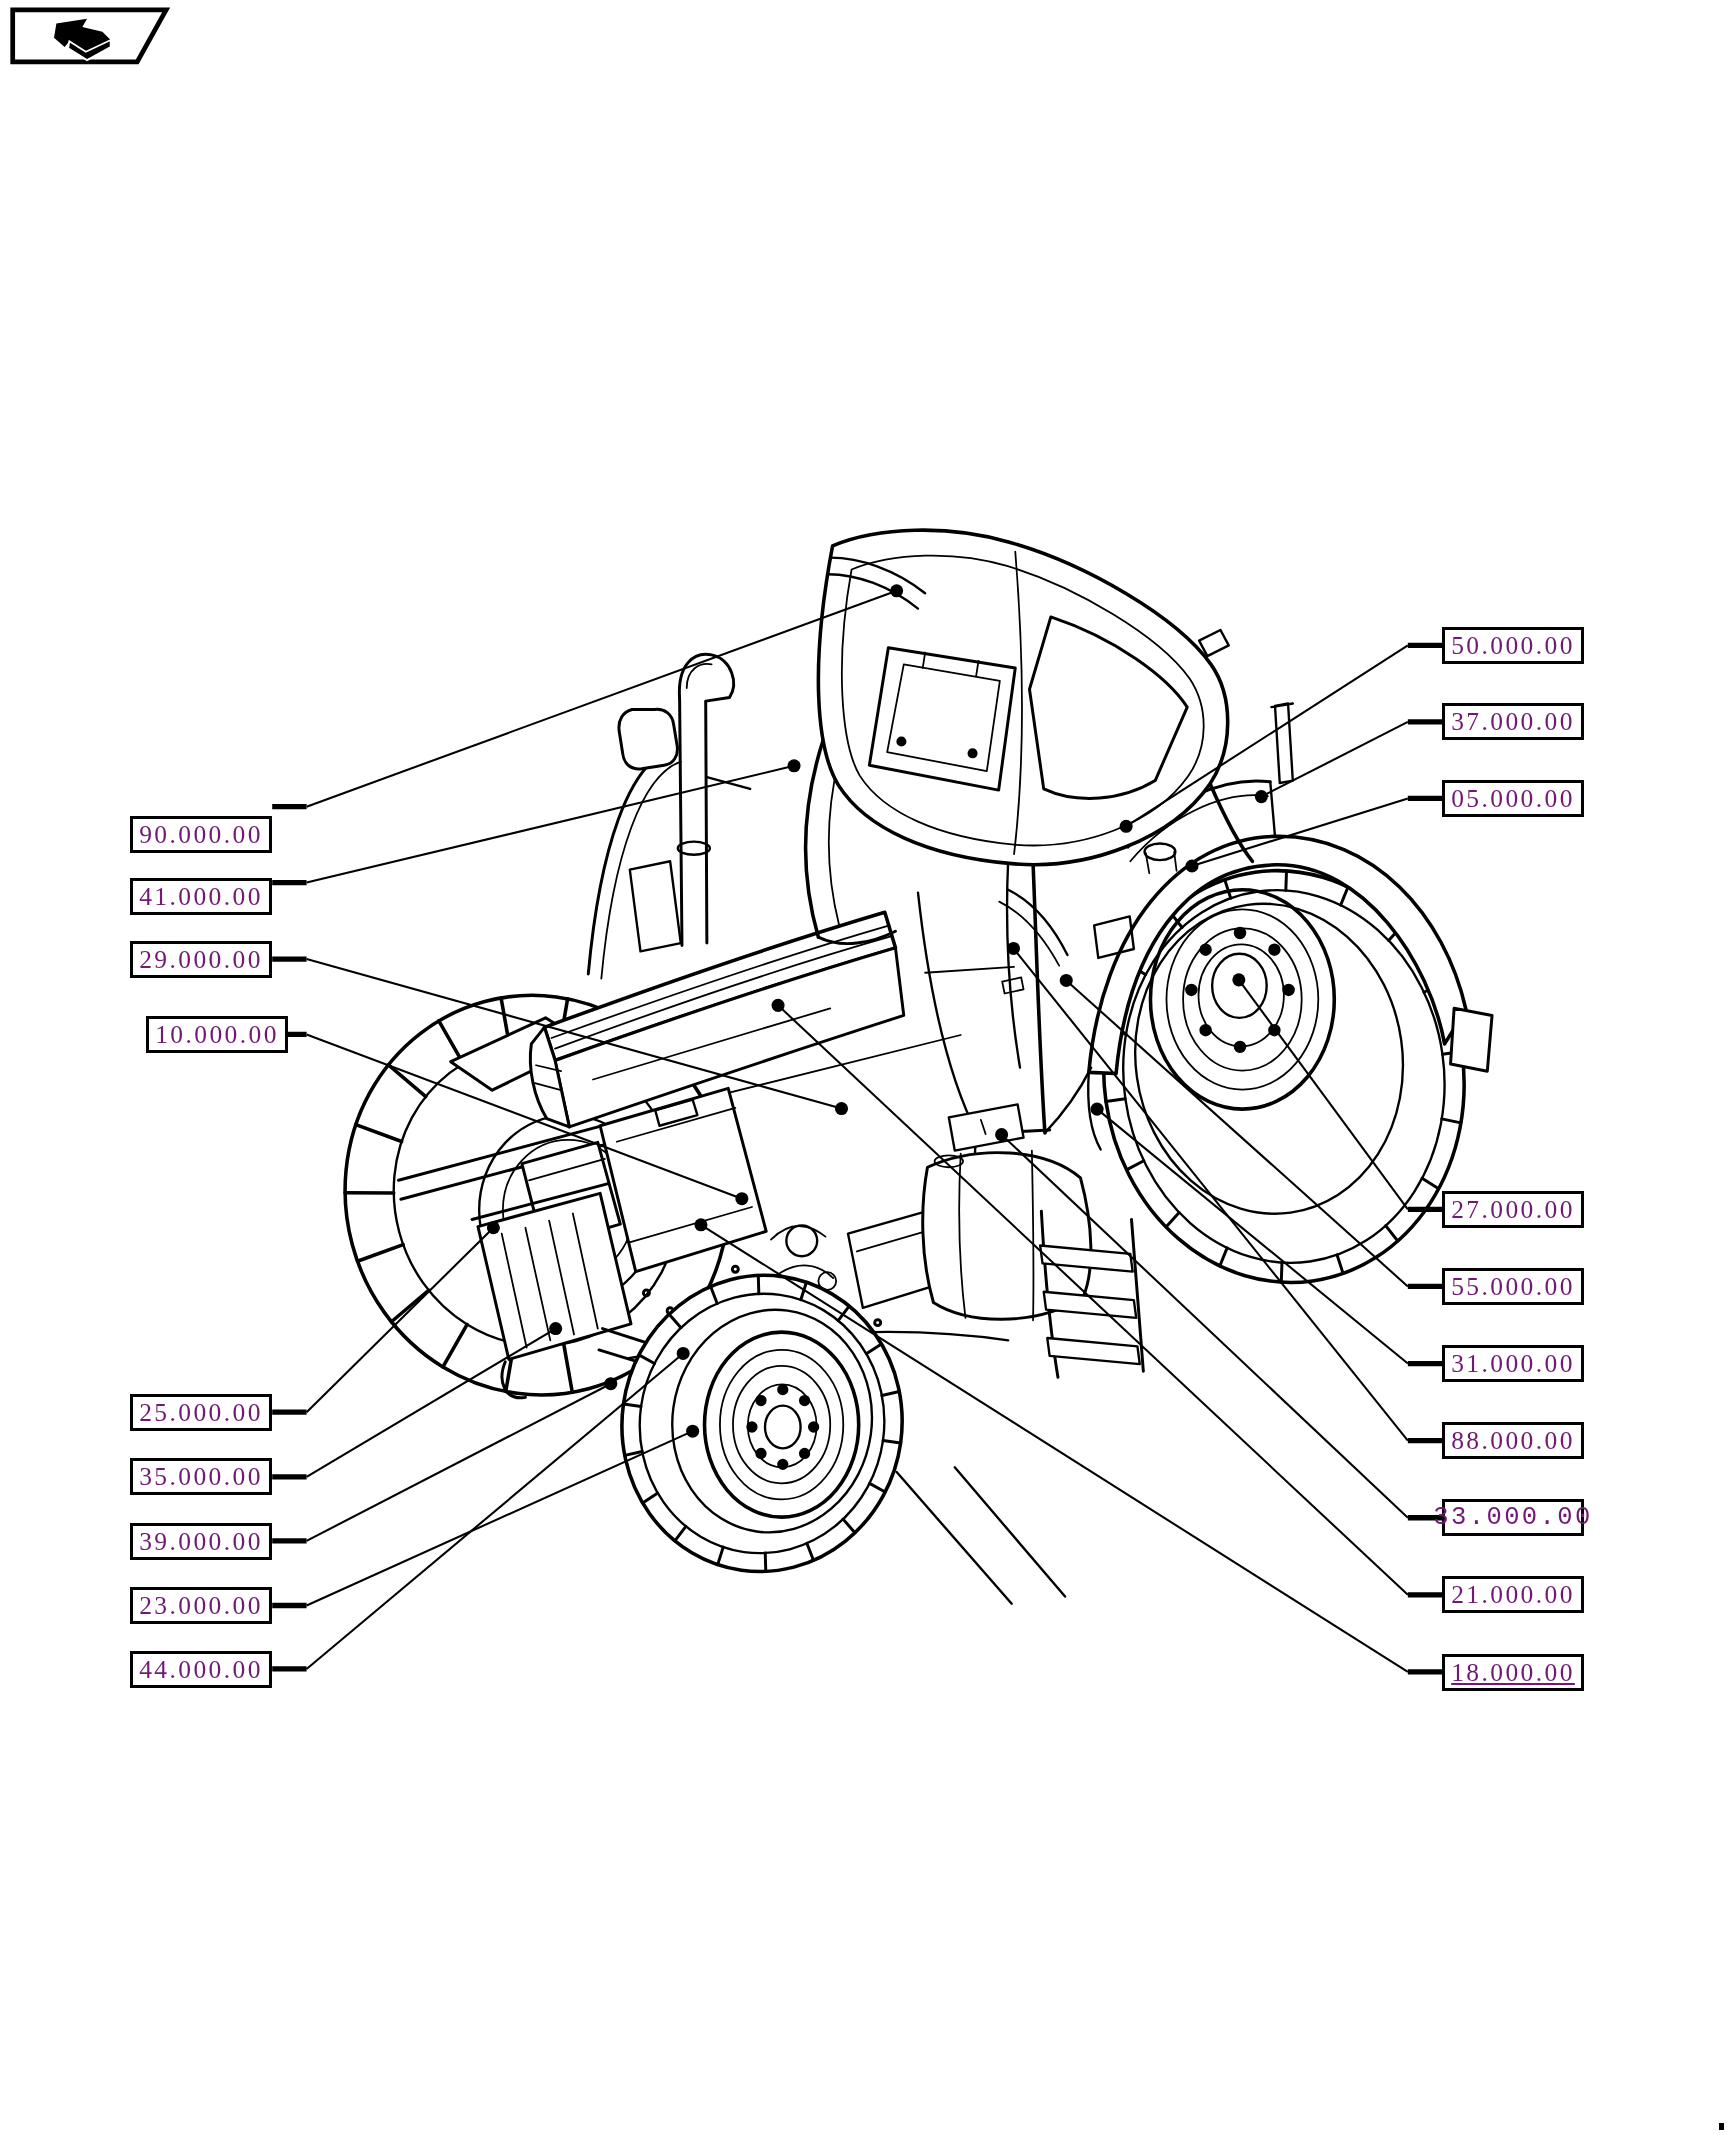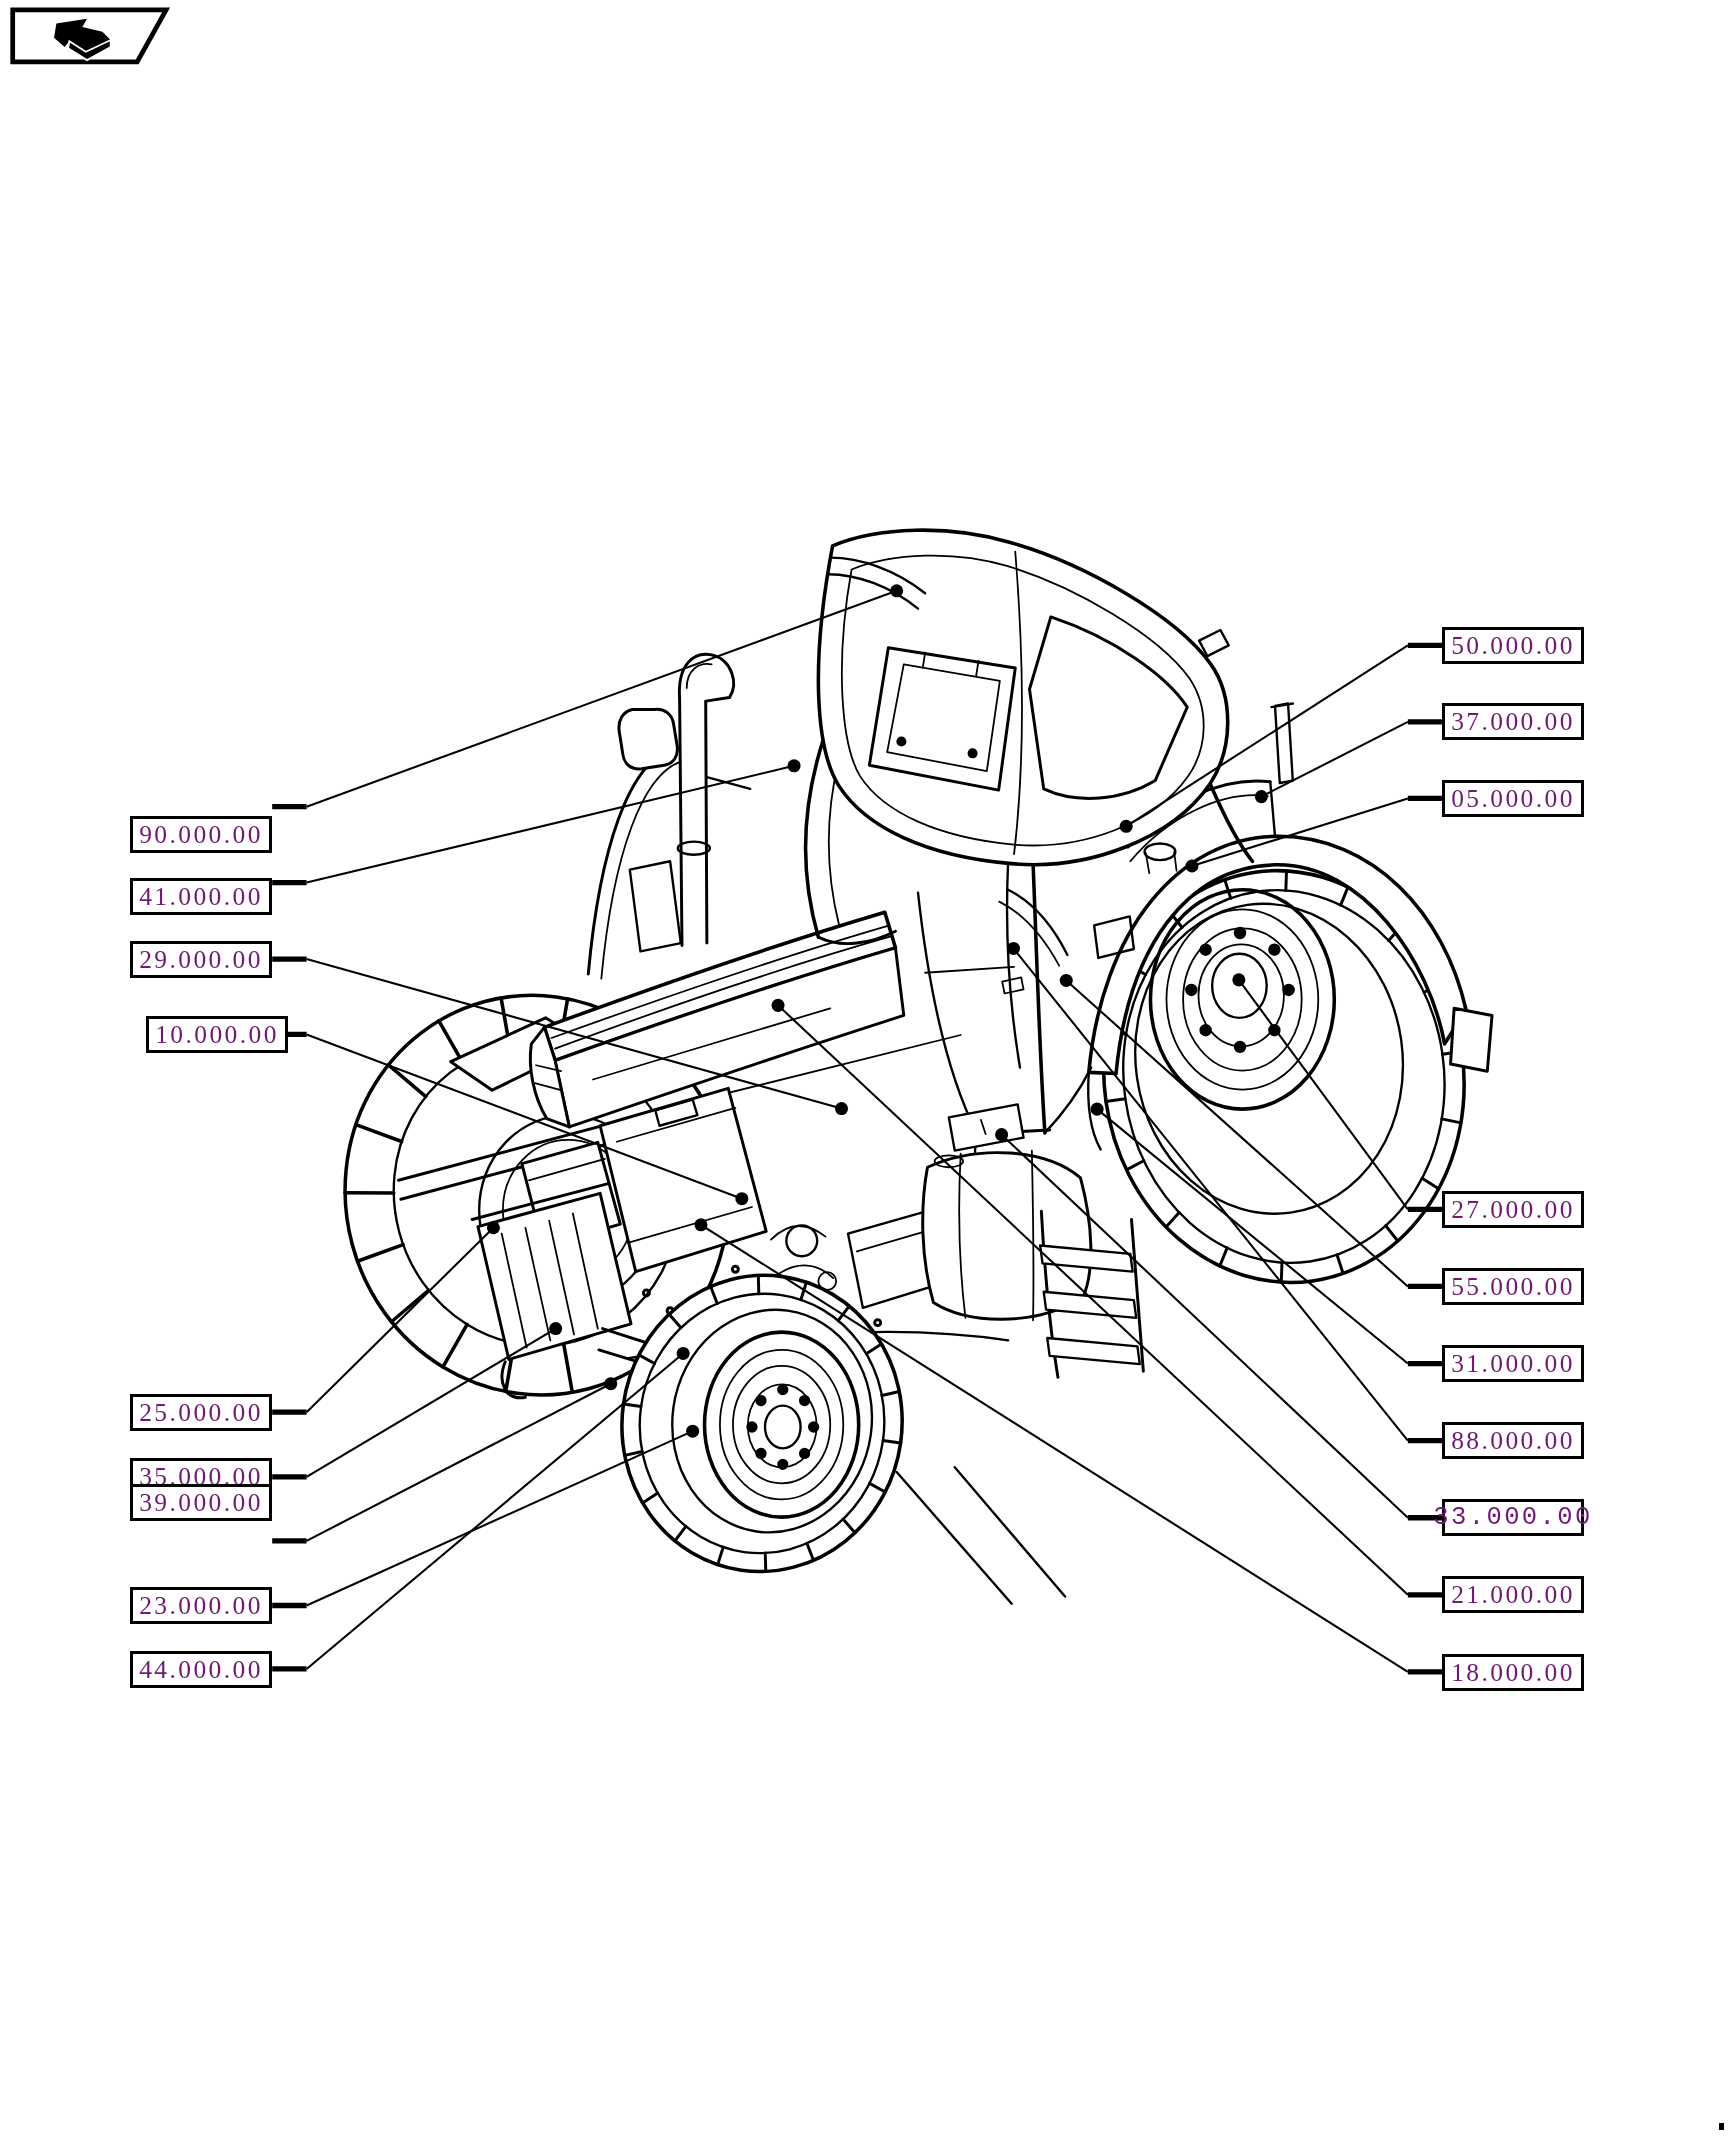--- a/index.html
+++ b/index.html
@@ -342,30 +342,30 @@
       </g>
   </svg>
 
   <div id="callouts">
       <div class="callout" style="left: 130px; top: 788px; margin-top: 28px;">90.000.00</div>
       <div class="callout" style="left: 130px; top: 856px; margin-top: 22px;">41.000.00</div>
       <div class="callout" style="left: 130px; top: 941px;">29.000.00</div>
       <div class="callout" style="left: 146px; top: 1016px;">10.000.00</div>
       <div class="callout" style="left: 130px; top: 1394px;">25.000.00</div>
       <div class="callout" style="left: 130px; top: 1458px;">35.000.00</div>
-      <div class="callout" style="left: 130px; top: 1484px;">39.000.00</div>
+      <div class="callout" style="left: 130px; top: 1523px;">39.000.00</div>
       <div class="callout" style="left: 130px; top: 1587px;">23.000.00</div>
       <div class="callout" style="left: 130px; top: 1651px;">44.000.00</div>
       <div class="callout" style="left: 1442px; top: 627px;">50.000.00</div>
       <div class="callout" style="left: 1442px; top: 703px;">37.000.00</div>
       <div class="callout" style="left: 1442px; top: 780px;">05.000.00</div>
       <div class="callout" style="left: 1442px; top: 1191px;">27.000.00</div>
       <div class="callout" style="left: 1442px; top: 1268px;">55.000.00</div>
       <div class="callout" style="left: 1442px; top: 1345px;">31.000.00</div>
       <div class="callout" style="left: 1442px; top: 1422px;">88.000.00</div>
       <div class="callout" style="left: 1442px; top: 1499px; font-family: Liberation Mono, monospace;">33.000.00</div>
       <div class="callout" style="left: 1442px; top: 1576px;">21.000.00</div>
-      <div class="callout" style="left: 1442px; top: 1654px;">18.000.00</div>
+      <div class="callout" style="left: 1442px; top: 1654px; text-decoration: underline;">18.000.00</div>
     </div>
 
   <div class="corner-mark" style="left: 1719px; top: 2123px;"></div>
 </div>
 
 
 </body></html>

